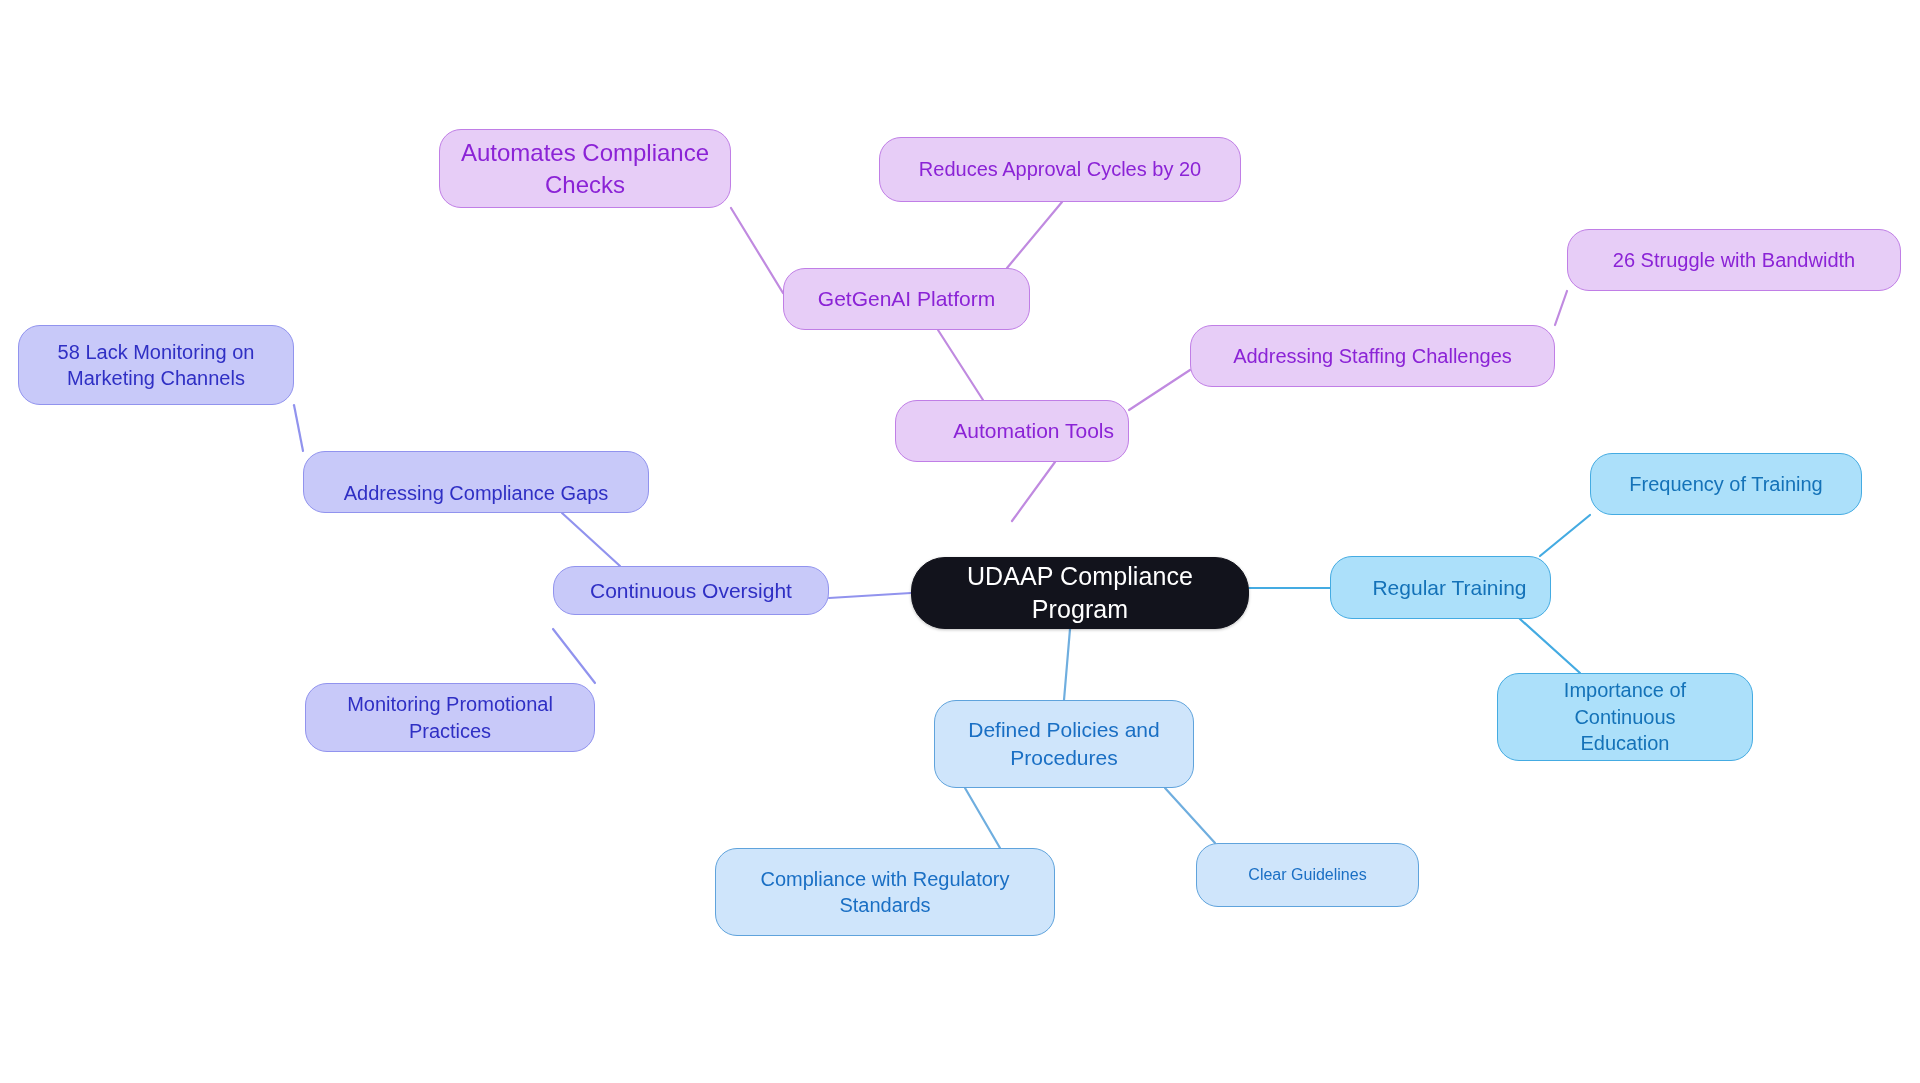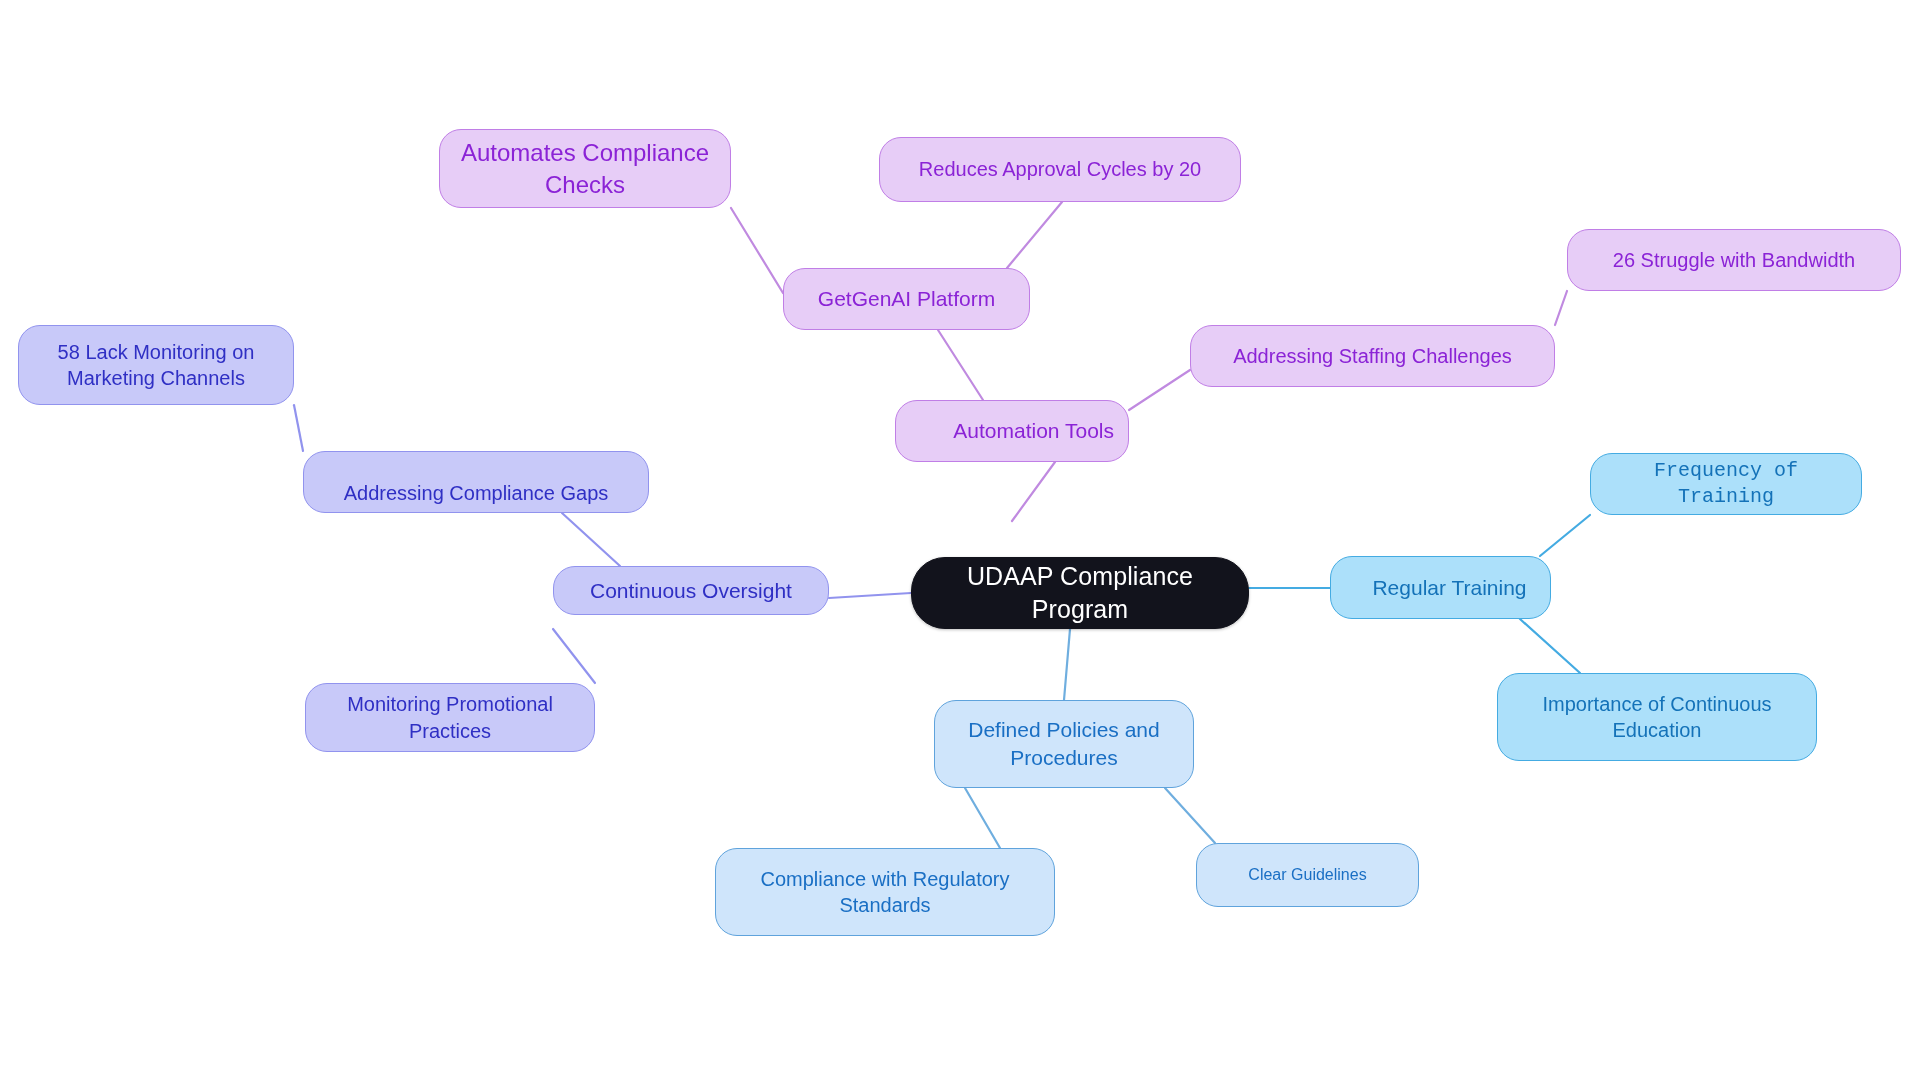--- a/index.html
+++ b/index.html
@@ -144,21 +144,21 @@
       <div class="node blue" style="left: 715px; top: 848px; width: 340px; height: 88px; font-size: 20px;">
         <span class="node-label">Compliance with Regulatory
 Standards</span>
       </div>
       <div class="node blue" style="left: 1196px; top: 843px; width: 223px; height: 64px; font-size: 16px;">
         <span class="node-label">Clear Guidelines</span>
       </div>
       <div class="node sky" style="left: 1330px; top: 556px; width: 221px; height: 63px; font-size: 21px; padding-left: 32px;">
         <span class="node-label">Regular Training</span>
       </div>
-      <div class="node sky" style="left: 1590px; top: 453px; width: 272px; height: 62px; font-size: 20px; font-family: Liberation Mono, monospace;">
+      <div class="node sky" style="left: 1590px; top: 453px; width: 272px; height: 62px; font-size: 20px;">
         <span class="node-label">Frequency of Training</span>
       </div>
-      <div class="node sky" style="left: 1497px; top: 673px; width: 320px; height: 88px; font-size: 20px; align-items: center;">
+      <div class="node sky" style="left: 1497px; top: 673px; width: 256px; height: 88px; font-size: 20px; align-items: center;">
         <span class="node-label">Importance of Continuous
 Education</span>
       </div>
     </div>
 </div>
 
 </body></html>

